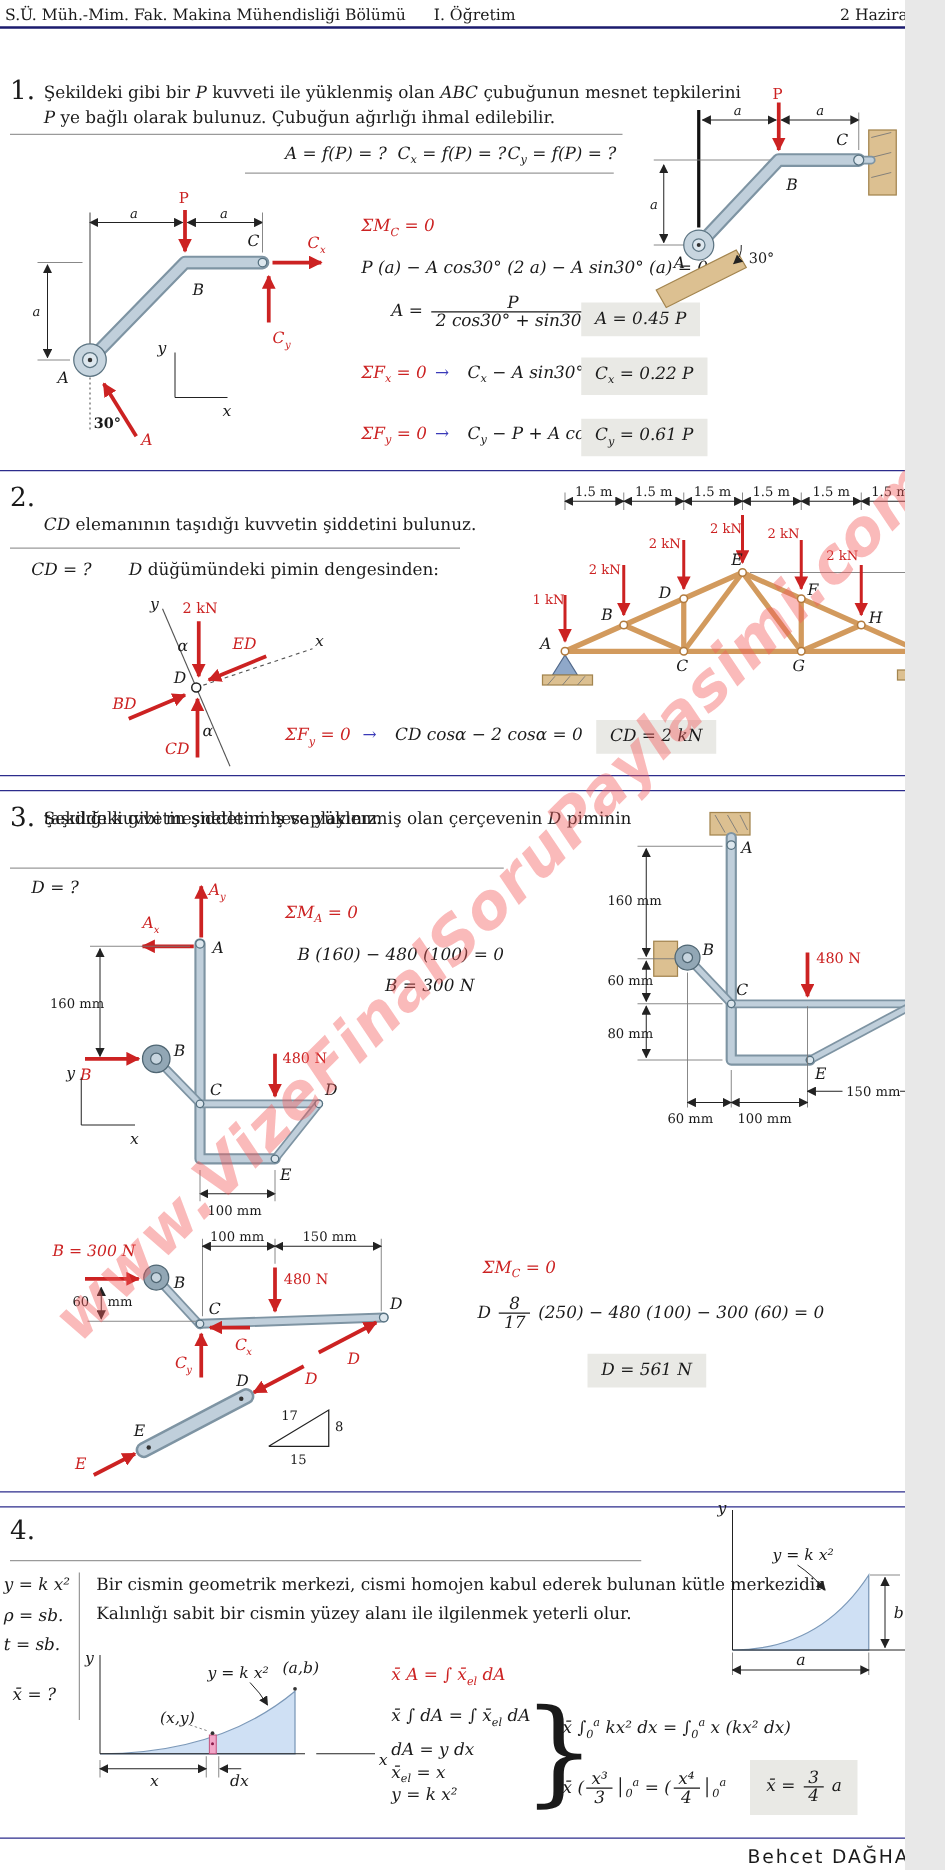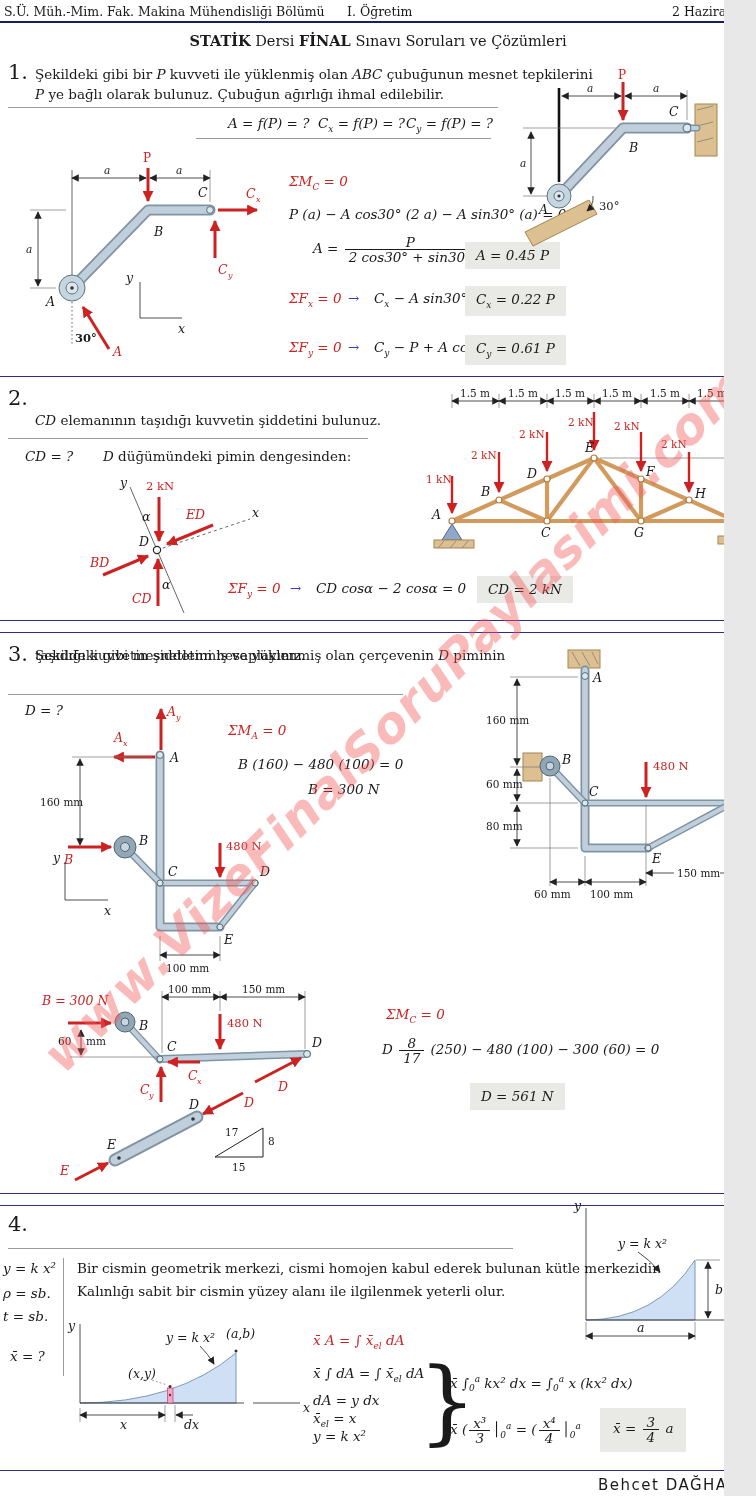--- a/index.html
+++ b/index.html
@@ -60,21 +60,20 @@
       </marker>
 </defs>
   </svg>
 
 <div id="page">
 
   <div class="abs hsm" style="left:4px;top:4px">S.Ü. Müh.-Mim. Fak. Makina Mühendisliği Bölümü</div>
   <div class="abs hsm" style="left:347px;top:4px">I. Öğretim</div>
   <div class="abs hsm" style="left:672px;top:4px">2 Haziran 2010</div>
   <div class="abs" style="left:0;top:21px;width:756px;border-top:2px solid #1b1b6e"></div>
-  <div class="abs ttl" style="left:0;top:32px;width:756px;text-align:center"><b>STATİK</b><span> Dersi </span><b>FİNAL</b><span> Sınavı Soruları ve Çözümleri</span></div>
 
   <div class="watermark">www.VizeFinalSoruPaylasimi.com</div>
 
   <div class="abs num" style="left:8px;top:60px">1.</div>
   <div class="abs txt" style="left:35px;top:66px"><span>Şekildeki gibi bir </span><i>P</i><span> kuvveti ile yüklenmiş olan </span><i>ABC</i><span> çubuğunun mesnet tepkilerini</span></div>
   <div class="abs txt" style="left:35px;top:86px"><i>P</i><span> ye bağlı olarak bulunuz. Çubuğun ağırlığı ihmal edilebilir.</span></div>
   <div class="uline" style="left:8px;top:107px;width:490px"></div>
   <div class="abs eq" style="left:228px;top:115px">A = f(P) = ?</div>
   <div class="abs eq" style="left:318px;top:115px"><span>C</span><sub>x</sub><span> = f(P) = ?</span></div>
   <div class="abs eq" style="left:406px;top:115px"><span>C</span><sub>y</sub><span> = f(P) = ?</span></div>

